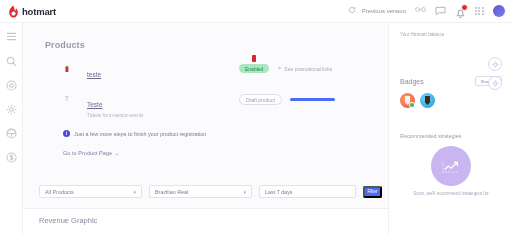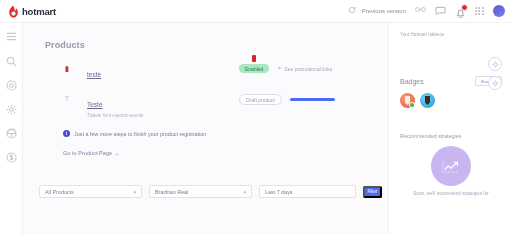--- a/index.html
+++ b/index.html
@@ -332,20 +332,23 @@
     <div class="select">
       <span>Brazilian Real</span>
       <span class="caret">▾</span>
     </div>
     <div class="select date">
       <span>Last 7 days</span>
     </div>
     <button class="filter-btn">Filter</button>
   </div>
 
+  <div class="revenue-sec">
+    <div class="revenue-title">Revenue Graphic</div>
+  </div>
 
   <div class="rpanel">
     <div class="rp-label">Your Hotmart balance</div>
 
     <div class="balance-actions">
       <div class="circ-btn">
         <svg width="7" height="7" viewBox="0 0 10 10" fill="none" stroke="#b5b5e0" stroke-width="1.1">
             <circle cx="5" cy="5" r="2.4"></circle>
             <path d="M5 .8v1.3M5 7.9v1.3M.8 5h1.3M7.9 5h1.3"></path>
           </svg>

